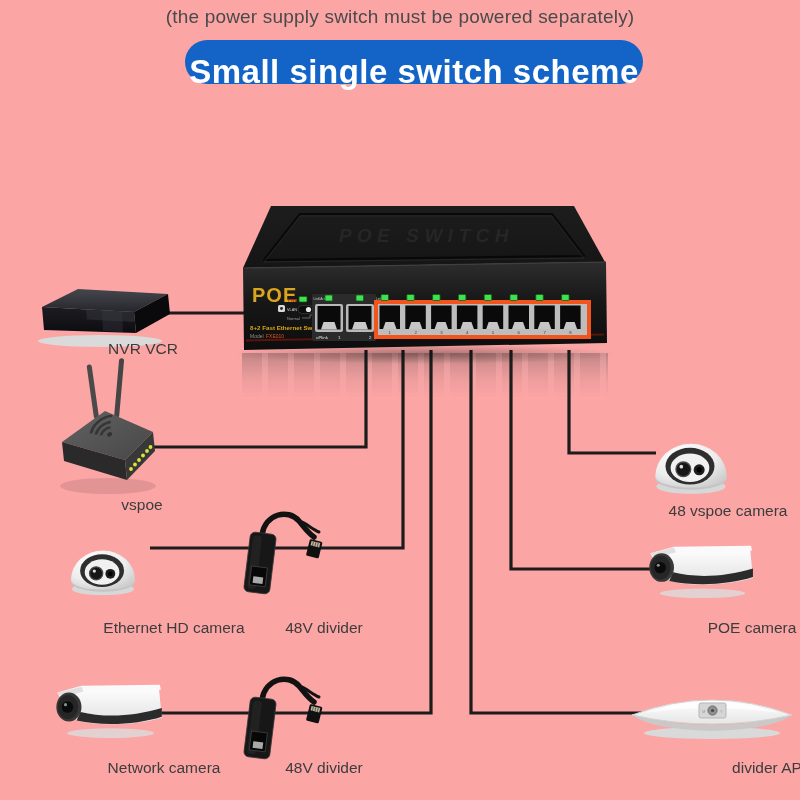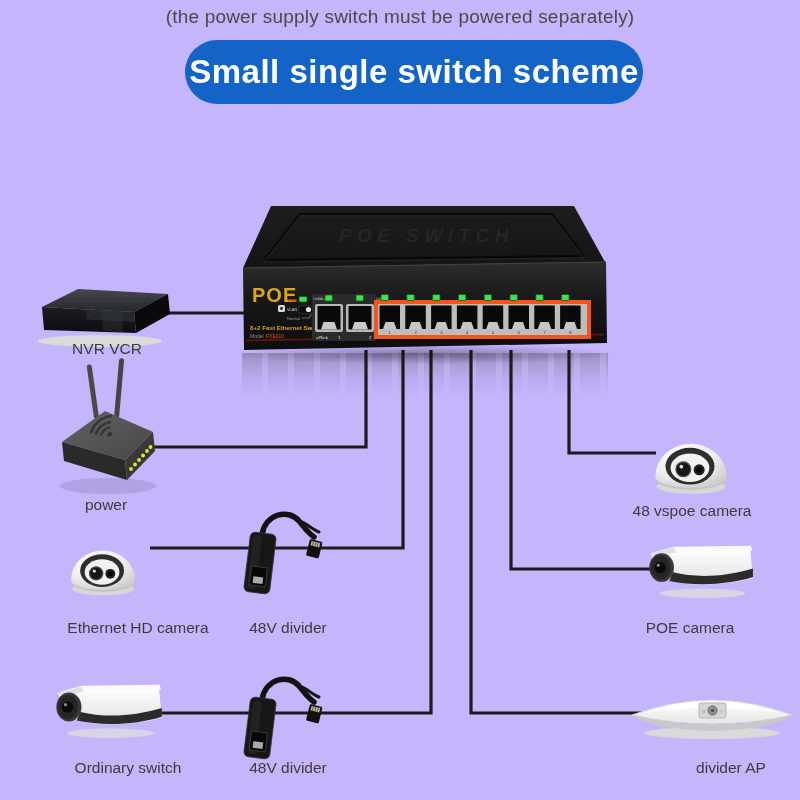--- a/index.html
+++ b/index.html
@@ -1,41 +1,41 @@
 <!DOCTYPE html>
 <html style="--banner-bg: #1464c8; --accent-orange: #f2541d; --led-green: #3fe24e; --wire: #1c1c1c;"><head>
 <meta charset="utf-8">
 <style>
   html,body{margin:0;padding:0;}
   body{font-family:"Liberation Sans", sans-serif;background:#ececec;}
-  .stage{position:relative;width:800px;height:800px;background:#c4b5fd;overflow:hidden;}
+  .stage{position:relative;width:800px;height:800px;background:#fca5a5;overflow:hidden;}
 
   .note{position:absolute;left:0;right:0;top:6px;text-align:center;
         font-size:19px;color:#4a4a4a;letter-spacing:.2px;}
-  .banner{position:absolute;left:185px;top:40px;width:458px;height:64px;
+  .banner{position:absolute;left:185px;top:40px;width:458px;height:44px;
           background:var(--banner-bg,#1464c8);border-radius:32px;
           color:#fff;font-size:33px;font-weight:700;text-align:center;line-height:64px;
           letter-spacing:.5px;}
 
   .wires-svg{position:absolute;left:0;top:0;width:800px;height:800px;z-index:1;}
   polyline.wire{stroke:var(--wire,#1c1c1c);fill:none;stroke-width:3.2;stroke-linejoin:miter;}
 
   .dev{position:absolute;z-index:2;}
   .switch-shadow{position:absolute;left:236px;top:344px;width:378px;height:20px;z-index:2;
      background:radial-gradient(ellipse at center,rgba(0,0,0,.32),rgba(0,0,0,0) 72%);}
   .switch-svg{position:absolute;left:242px;top:202px;width:366px;height:152px;z-index:3;}
   .reflection{position:absolute;left:242px;top:353px;width:366px;height:52px;z-index:0;
      background:
        repeating-linear-gradient(90deg,rgba(40,40,40,.14) 0 20px,rgba(170,170,170,.10) 20px 26px),
        linear-gradient(to bottom,rgba(70,70,70,.20),rgba(130,130,130,.06) 55%,rgba(0,0,0,0));
      -webkit-mask-image:linear-gradient(to bottom,#000,transparent 85%);
      mask-image:linear-gradient(to bottom,#000,transparent 85%);}
 
   .dlabel{position:absolute;z-index:4;transform:translateX(-50%);
-          font-size:15.5px;color:#3c3c3c;white-space:nowrap;}
+          font-size:15.5px;color:#3c3c3c;white-space:nowrap;margin-left:36px;}
 
   .led-rect{fill:var(--led-green,#3fe24e);stroke:#14591b;stroke-width:.8;}
   .accent-frame{fill:#bdbdbd;stroke:var(--accent-orange,#f2541d);stroke-width:4;}
   .t-brand{fill:#dba51d;font-weight:700;font-size:20px;letter-spacing:1px;}
   .t-lid{fill:#262626;font-weight:700;font-size:19px;letter-spacing:5.5px;}
   .t-gold{fill:#d9a61b;font-weight:700;font-size:6.2px;}
   .t-model{fill:#8f8f8f;font-size:5px;}
   .t-modelnum{fill:#e0551e;font-size:5px;}
   .t-tiny{fill:#c9c9c9;font-size:3.2px;}
   .t-pwr{fill:#b53222;font-size:4px;font-weight:700;}
@@ -306,21 +306,21 @@
     <path d="M8,42 Q88,12 168,42 Q88,60 8,42 Z" fill="url(#gAp)" stroke="#d2d2d2" stroke-width="1"></path>
     <path d="M20,40 Q88,18 156,40 Q88,30 20,40 Z" fill="#ffffff" opacity=".7"></path>
     <rect x="75" y="30" width="27" height="15" rx="2" fill="#d6d6d6" stroke="#b5b5b5"></rect>
     <circle cx="88.5" cy="37.5" r="4.6" fill="#909090" stroke="#6c6c6c"></circle>
     <circle cx="88.5" cy="37.5" r="1.6" fill="#4a4a4a"></circle>
     <text x="78" y="40" font-size="4" fill="#9a9a9a">M</text>
     <text x="96" y="40" font-size="4" fill="#9a9a9a">Y</text>
   </svg>
 
   <span class="dlabel" style="left:107px;top:340px">NVR VCR</span>
-  <span class="dlabel" style="left:106px;top:496px">power</span>
+  <span class="dlabel" style="left:106px;top:496px">vspoe</span>
   <span class="dlabel" style="left:138px;top:619px">Ethernet HD camera</span>
   <span class="dlabel" style="left:288px;top:619px">48V divider</span>
-  <span class="dlabel" style="left:128px;top:759px">Ordinary switch</span>
+  <span class="dlabel" style="left:128px;top:759px">Network camera</span>
   <span class="dlabel" style="left:288px;top:759px">48V divider</span>
   <span class="dlabel" style="left:692px;top:502px">48 vspoe camera</span>
-  <span class="dlabel" style="left:690px;top:619px">POE camera</span>
+  <span class="dlabel" style="left:716px;top:619px">POE camera</span>
   <span class="dlabel" style="left:731px;top:759px">divider AP</span>
 </div>
 
 </body></html>

